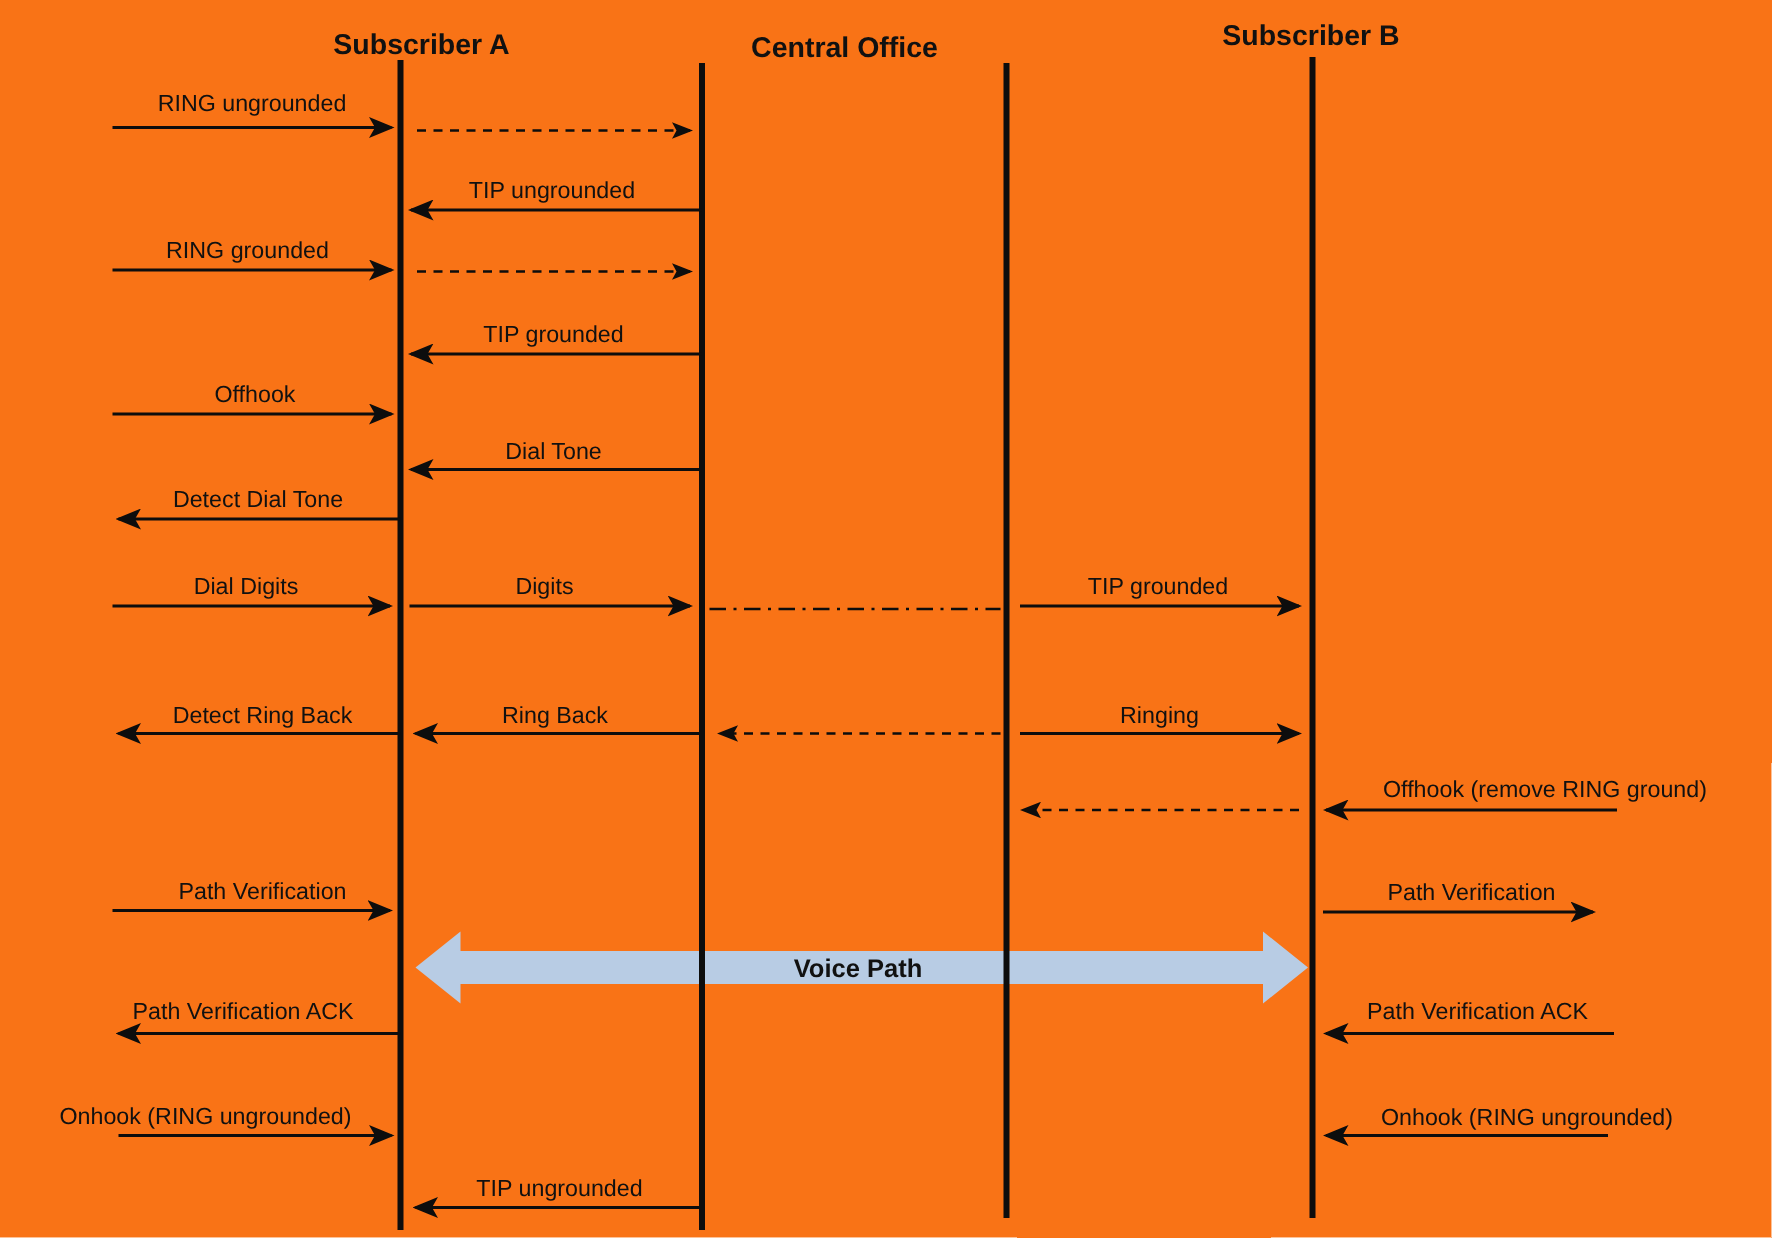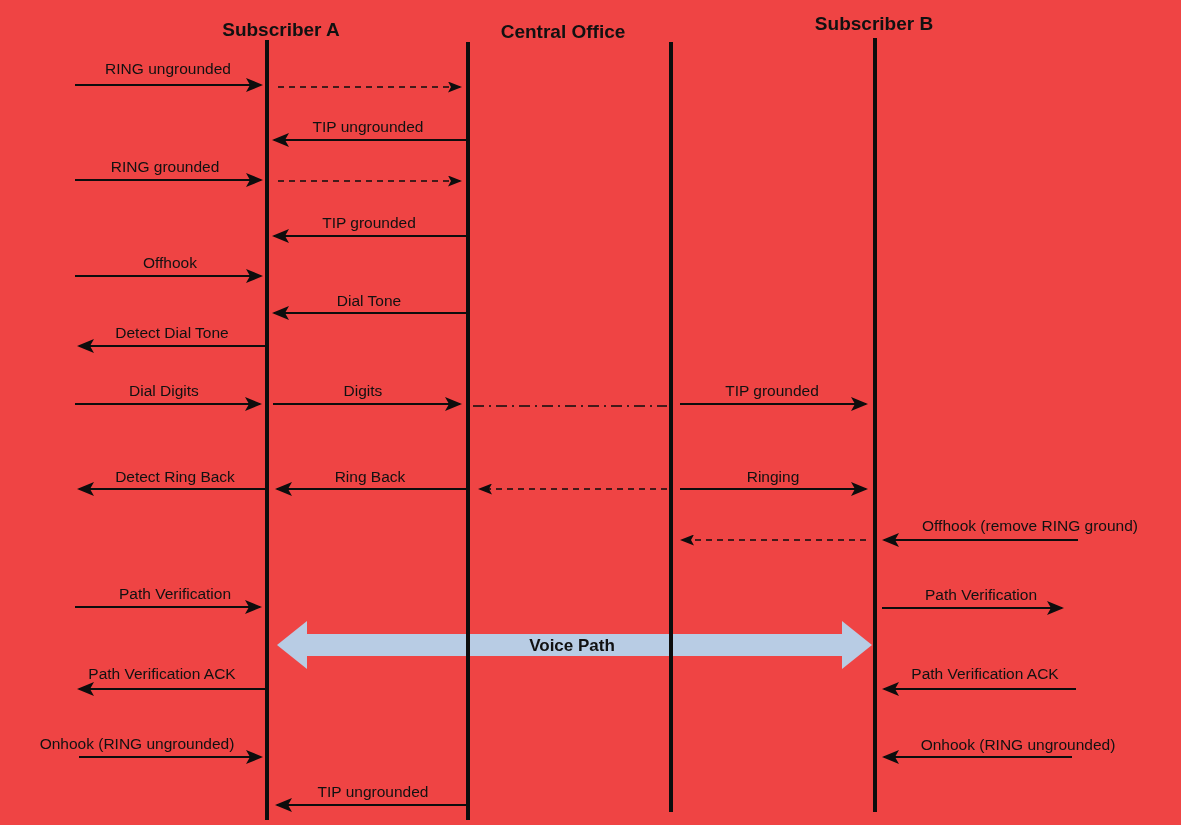--- a/index.html
+++ b/index.html
@@ -4,21 +4,21 @@
 <style>
   html, body {
     margin: 0;
     padding: 0;
     background: #ffffff;
   }
   .stage {
     position: relative;
     width: 1181px;
     height: 825px;
-    background: #ef4444;
+    background: #f97316;
     overflow: hidden;
     font-family: "Liberation Sans", sans-serif;
   }
   svg text {
     font-family: "Liberation Sans", sans-serif;
     fill: #111111;
   }
   .col-header {
     font-size: 19px;
     font-weight: bold;

